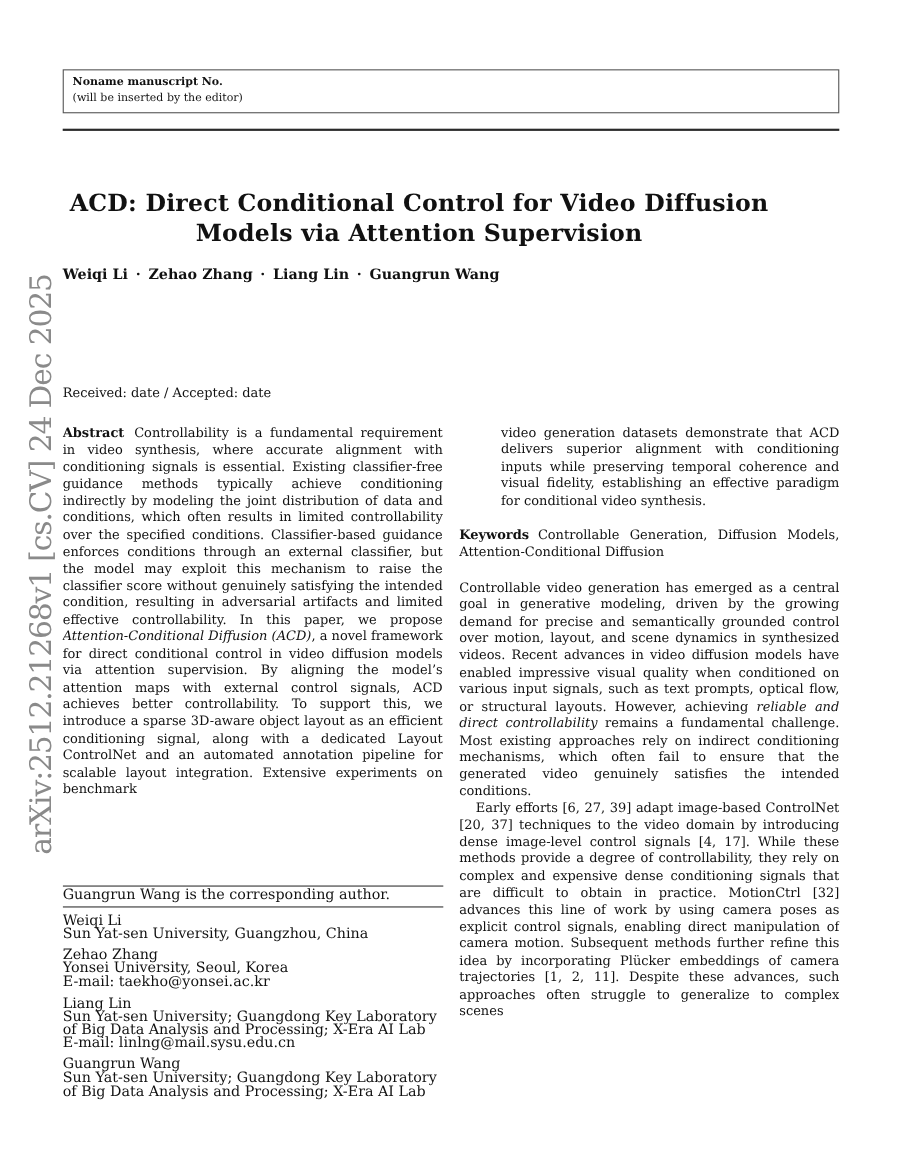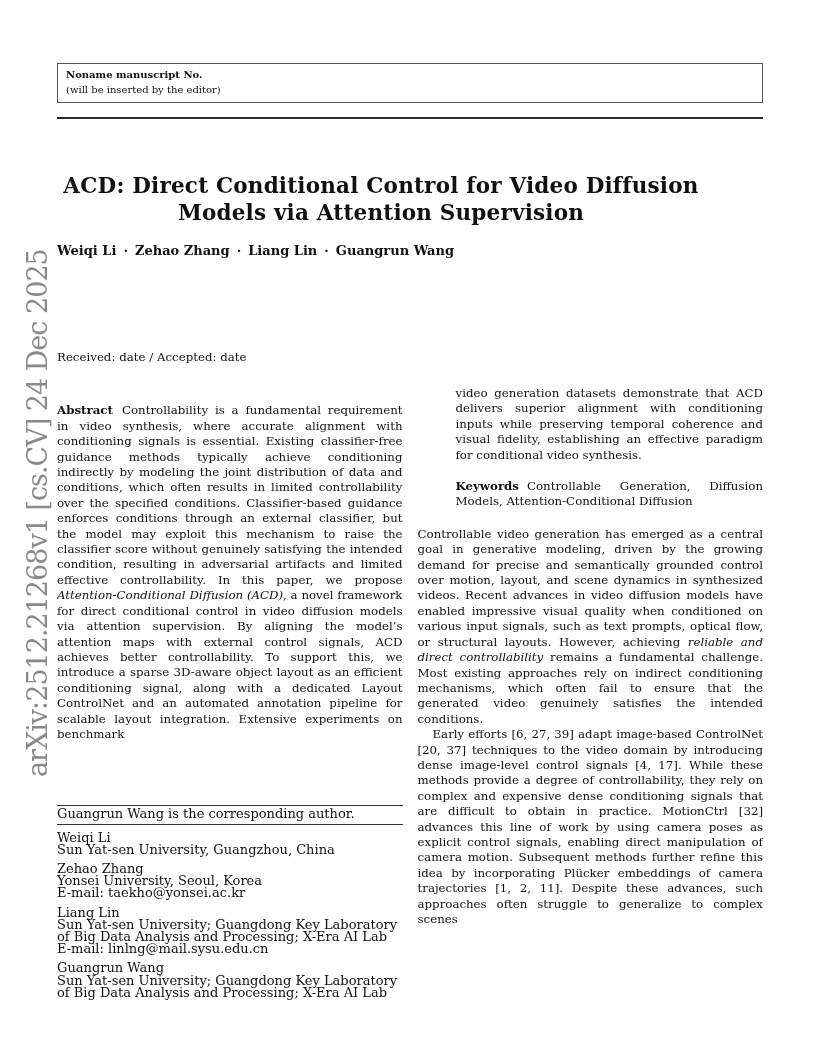--- a/index.html
+++ b/index.html
@@ -62,40 +62,40 @@
     display: flex;
     flex-direction: column;
     padding-bottom: 60px;
     min-width: 0;
   }
   .col-right { min-width: 0; }
 
   .received { font-size: 11.8px; }
 
   p.just { text-align: justify; }
-  .abstract-p { margin-top: 38px; }
+  .abstract-p { margin-top: 21px; }
   .abs-label { font-weight: bold; margin-right: 9px; }
   .it { font-style: italic; }
 
   
   .footnote-block {
     margin-top: auto;
     font-size: 13px;
     line-height: 12.2px;
   }
   .fn-rule {
     border: 0;
     border-top: 1px solid #333;
   }
   .fn-corresponding { padding: 2px 0 3px 0; }
   .fn-entry { margin-top: 7px; }
 
   
   .continuation { margin-top: 36px; margin-left: 38px; }
-  .keywords-p { margin-top: 16px; text-align: justify; margin-left: 38px; }
+  .keywords-p { margin-top: 16px; text-align: justify; }
   .kw-label { font-weight: bold; margin-right: 8px; }
   .section-heading {
     margin-top: 34px;
     font-size: 12.6px;
     font-weight: bold;
   }
   .intro-p1 { margin-top: 17px; }
   .intro-p2 { text-indent: 15px; }
 
   

